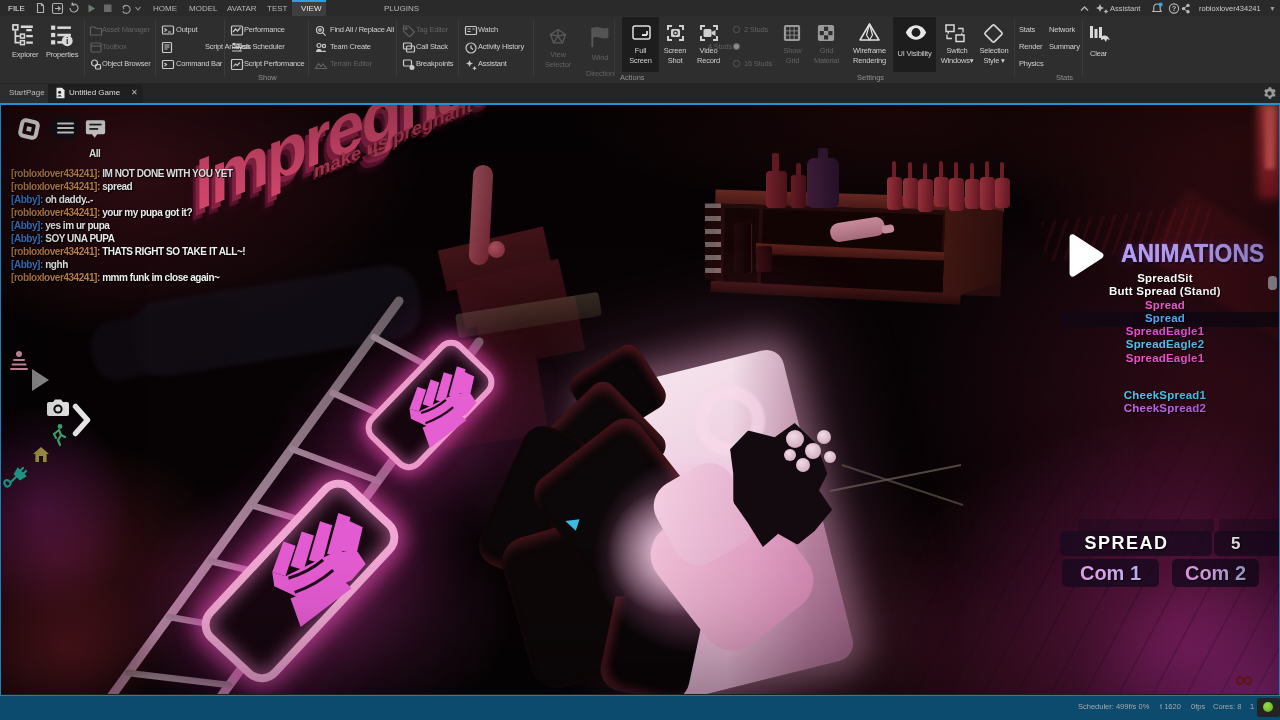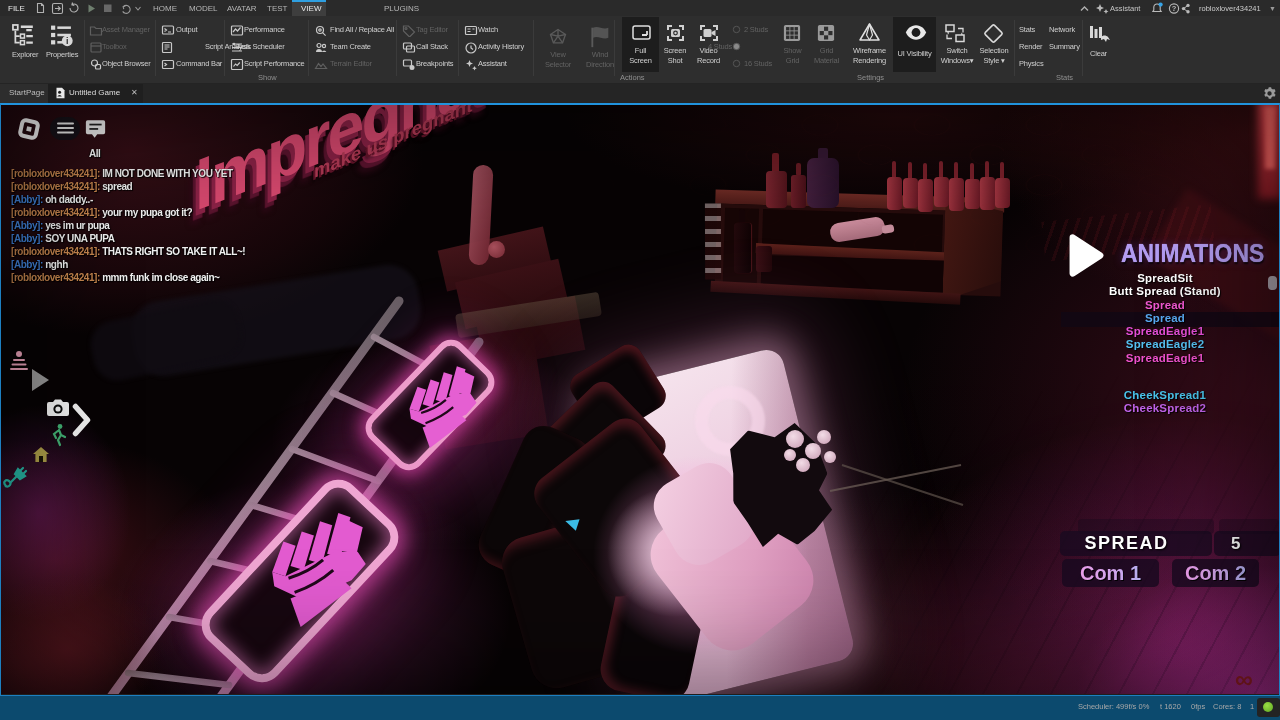--- a/index.html
+++ b/index.html
@@ -239,21 +239,21 @@
         <path d="M16 3v8M7 9l9 2 9-2M10.5 19l5.5-8 5.5 8"></path>
       </g>
     </svg>
 <div class="rlbl rdis" style="left:540px;top:34px;text-align:center;width:36px;line-height:10px;">View<br>Selector</div>
 <svg class="abs" style="left:586px;top:10px;" width="26" height="22" viewBox="0 0 30 26">
 <g fill="#5a5a5a">
         <path d="M8 2c6-3 12 3 18 0v12c-6 3-12-3-18 0z" fill-opacity=".85"></path>
         <rect x="6" y="2" width="2.2" height="23"></rect>
       </g>
     </svg>
-<div class="rlbl rdis" style="left:578px;top:34px;text-align:center;width:44px;line-height:10px;">Wind<br>Direction</div>
+<div class="rlbl rdis" style="left:578px;top:34px;text-align:center;width:44px;line-height:16px;">Wind<br>Direction</div>
 <div class="abs dark" style="left:622px;top:1px;width:37px;height:55px;"></div>
 <svg class="abs" style="left:631px;top:7px;" width="21" height="20" viewBox="0 0 21 20">
 <g fill="none" stroke="#e0e0e0" stroke-width="1.5">
         <rect x="2" y="3" width="17" height="13" rx="2"></rect>
         <path d="M11 12h5M16 12v-4" stroke-width="1.8"></path>
       </g>
     </svg>
 <div class="rlbl" style="left:622px;top:30px;width:37px;text-align:center;line-height:10px;">Full<br>Screen</div>
 <svg class="abs" style="left:665px;top:7px;" width="21" height="20" viewBox="0 0 21 20">
 <g fill="#d0d0d0">

